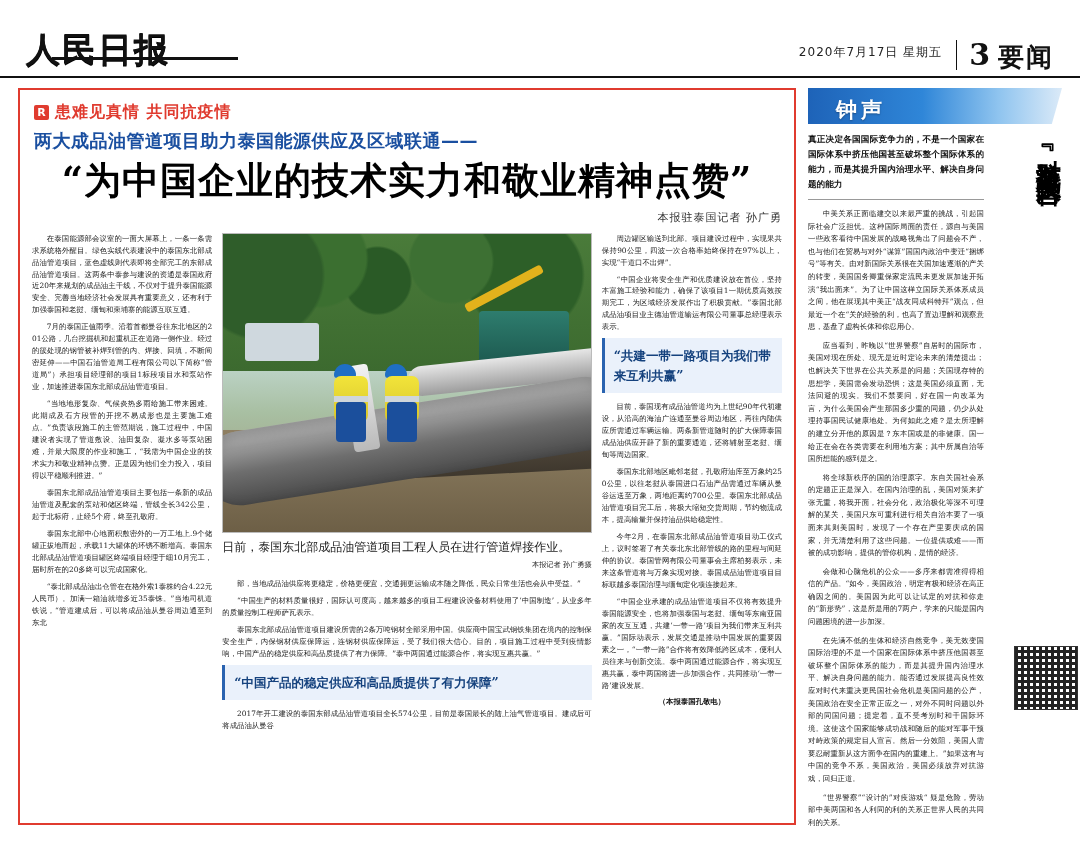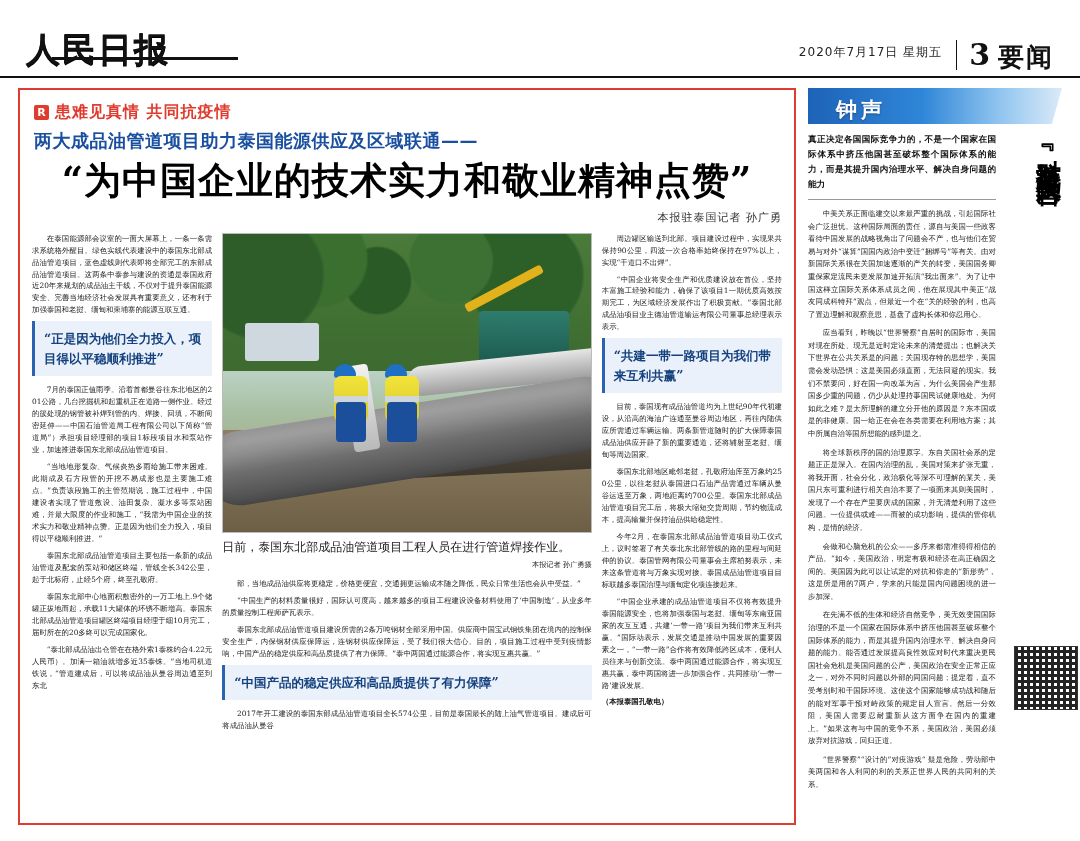--- a/index.html
+++ b/index.html
@@ -81,21 +81,21 @@
 
   .photo{
     width:100%;height:300px;border:1px solid #bbb;box-sizing:border-box;
     position:relative;overflow:hidden;margin-bottom:5px;
     background:linear-gradient(#cfe0ef,#b7cfe0);
   }
   .photo-caption{font-size:12px;line-height:1.6;color:#222;text-align:justify;word-break:break-all;
     font-family:Liberation Serif, serif;}
   .photo-credit{font-size:7.2px;color:#222;text-align:right;margin-top:3px;}
 
-  .sig{font-size:7.4px;text-align:left;margin-top:4px;font-weight:bold;}
+  .sig{font-size:7.4px;text-align:center;margin-top:4px;font-weight:bold;}
 
   .qrbox{
     width:62px;height:62px;background:#fff;border:1px solid #222;
     position:absolute;right:2px;bottom:26px;
     background-image:
       repeating-linear-gradient(0deg,#111 0 3px,transparent 3px 6px),
       repeating-linear-gradient(90deg,#111 0 3px,transparent 3px 6px);
     background-size:6px 6px,6px 6px;
     opacity:.92;
   }
@@ -146,21 +146,21 @@
 
   
   .zhongsheng{
     position:relative;height:36px;margin-bottom:8px;
     background:linear-gradient(90deg,#1e63b8 0%,#2f86d8 45%,#8fc4ef 75%,#dbeaf8 100%);
     display:flex;align-items:flex-end;padding-left:28px;box-sizing:border-box;
     clip-path:polygon(0 0,100% 0,96% 100%,0 100%);
   }
   .zhongsheng span{color:#fff;font-weight:bold;font-size:21px;letter-spacing:4px;
     font-family:"DejaVu Serif","Liberation Serif",serif;text-shadow:0 1px 2px rgba(0,0,0,.3);}
-  .rc-flex{display:flex;gap:8px;}
+  .rc-flex{display:flex;gap:20px;}
   .rc-text{flex:1;}
   .rc-lead{
     font-size:8.6px;line-height:1.75;color:#111;text-align:justify;word-break:break-all;
     font-family:"DejaVu Serif","Liberation Serif",serif;font-weight:bold;
     margin-bottom:7px;
   }
   .rc-body{font-size:7.4px;line-height:1.7;color:#1b1b1b;text-align:justify;word-break:break-all;
     font-family:"DejaVu Serif","Liberation Serif",serif;}
   .rc-body p{margin:0 0 6px 0;text-indent:2em;}
   .vtitle{
@@ -202,21 +202,20 @@
       <div class="shoulder">两大成品油管道项目助力泰国能源供应及区域联通——</div>
       <div class="headline">“为中国企业的技术实力和敬业精神点赞”</div>
       <div class="byline">本报驻泰国记者  孙广勇</div>
 
       <div class="cols">
 
         <div class="col">
           <div class="ctext">
             <p>在泰国能源部会议室的一面大屏幕上，一条一条需求系统格外醒目。绿色实线代表建设中的泰国东北部成品油管道项目，蓝色虚线则代表即将全部完工的东部成品油管道项目。这两条中泰参与建设的资通是泰国政府近20年来规划的成品油主干线，不仅对于提升泰国能源安全、完善当地经济社会发展具有重要意义，还有利于加强泰国和老挝、缅甸和柬埔寨的能源互联互通。</p>
           </div>
-          <div class="pullquote">“正是因为他们全力投入，项目得以平稳顺利推进”</div>
           <div class="ctext">
             <p>7月的泰国正值雨季。沿着首都曼谷往东北地区的201公路，几台挖掘机和起重机正在道路一侧作业。经过的簇处现的钢管被补焊到管的内、焊接、回填，不断间密延伸——中国石油管道局工程有限公司以下简称“管道局”）承担项目经理部的项目1标段项目水和泵站作业，加速推进泰国东北部成品油管道项目。</p>
             <p>“当地地形复杂、气候炎热多雨给施工带来困难。此期成及石方段管的开挖不易成形也是主要施工难点。”负责该段施工的主管范期说，施工过程中，中国建设者实现了管道敷设、油田复杂、凝水多等泵站困难，并最大限度的作业和施工，“我需为中国企业的技术实力和敬业精神点赞。正是因为他们全力投入，项目得以平稳顺利推进。”</p>
             <p>泰国东北部成品油管道项目主要包括一条新的成品油管道及配套的泵站和储区终端，管线全长342公里，起于北标府，止经5个府，终至孔敬府。</p>
             <p>泰国东北部中心地面积敷密外的一万工地上.9个储罐正拔地而起，承载11大罐体的环锈不断增高。泰国东北部成品油管道项目罐区终端项目经理于细10月完工，届时所在的20多终可以完成国家化。</p>
             <p>“泰北部成品油出仓管在在格外索1泰株约合4.22元人民币）。加满一箱油就增多近35泰铢。”当地司机道铁说，“管道建成后，可以将成品油从曼谷周边通至到东北</p>
           </div>
         </div>
 
         <div class="col" style="flex:2.05;">

